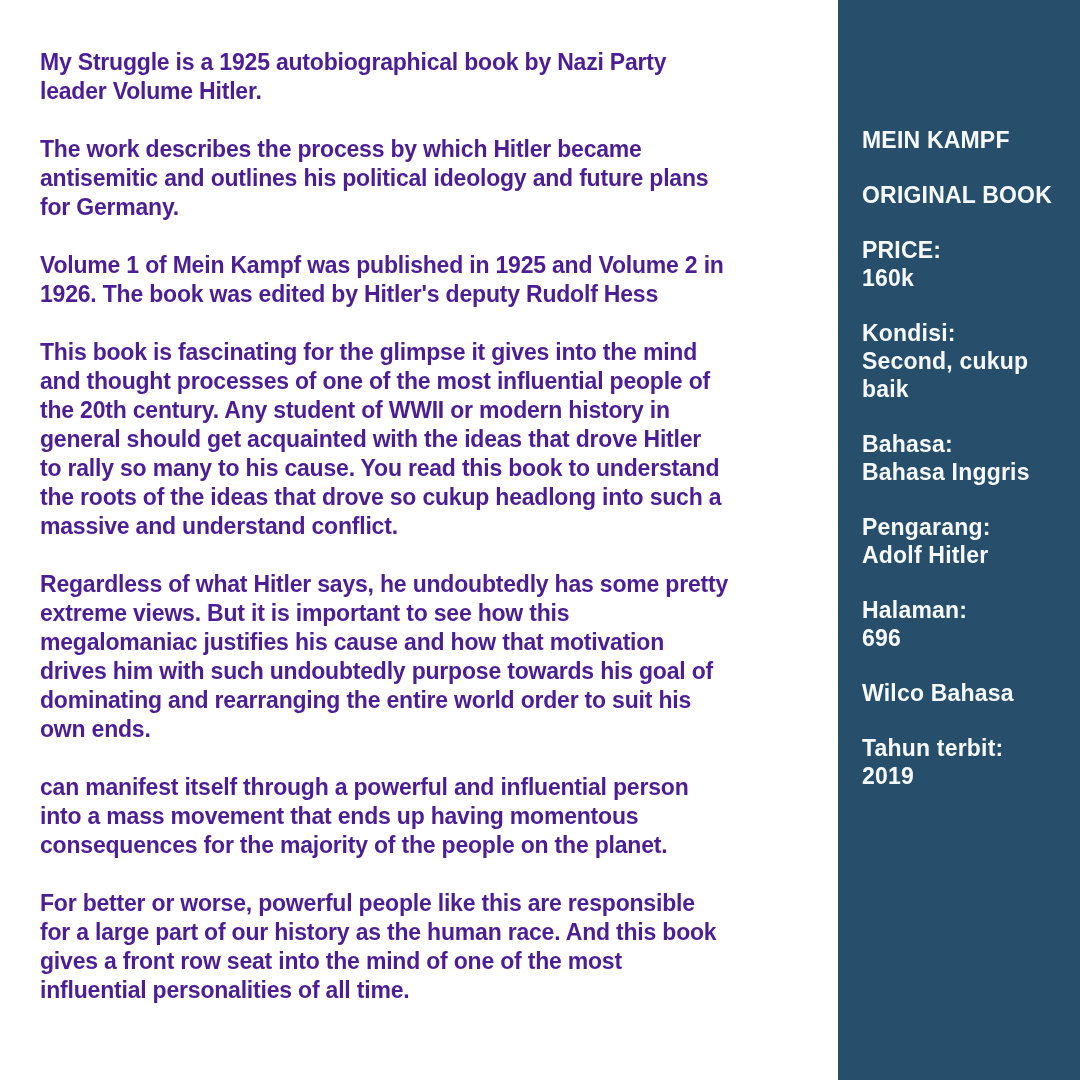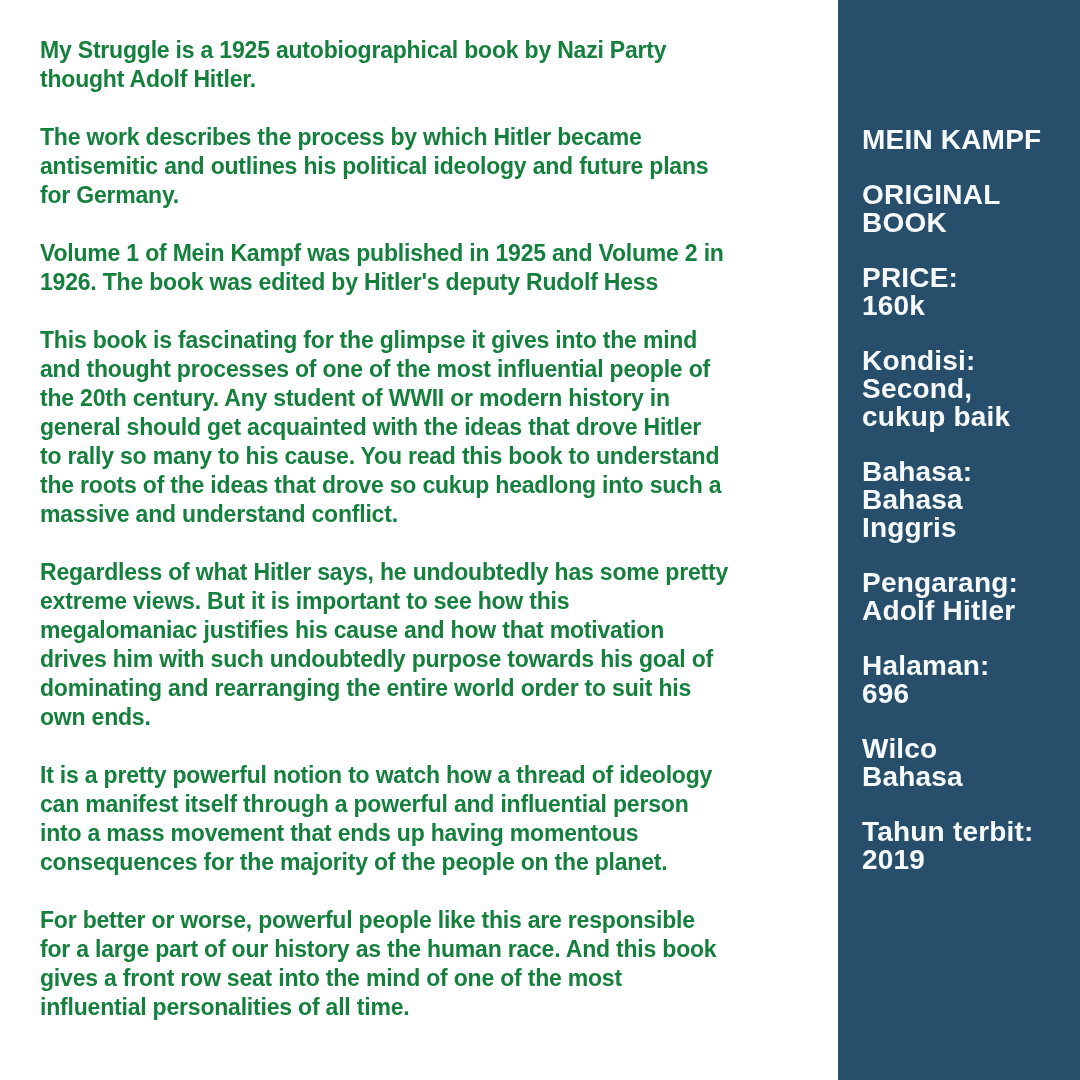--- a/index.html
+++ b/index.html
@@ -8,49 +8,49 @@
     background:#ffffff;
     font-family:"Liberation Sans", sans-serif;
   }
   .poster {
     position:relative; width:1080px; height:1080px; background:#ffffff;
     font-weight:700;
   }
 
   
   .article {
-    position:absolute; left:40px; top:36px; width:800px;
-    color:#15803d; font-size:23px; line-height:29px; letter-spacing:-0.2px;
+    position:absolute; left:40px; top:48px; width:800px;
+    color:#4c1d95; font-size:23px; line-height:29px; letter-spacing:-0.2px;
   }
   .para { margin:0 0 29px 0; }
   .para:last-child { margin-bottom:15px; }
   .tline { white-space:nowrap; }
 
   
   .sidebar {
     position:absolute; left:838px; top:0; width:242px; height:1080px;
     background:#274f6b;
   }
   .sidebar-content {
     position:absolute; left:24px; top:126px; right:12px;
-    color:#f7fafc; font-size:28px; line-height:28px; letter-spacing:0.2px;
+    color:#f7fafc; font-size:23px; line-height:28px; letter-spacing:0.2px;
   }
   .sb-block { margin-bottom:27px; }
   .sb-value { max-width:182px; }
 </style>
 </head>
 <body>
 
 <div class="poster">
 
   <div class="article">
 
     <div class="para">
       <div class="tline">My Struggle is a 1925 autobiographical book by Nazi Party</div>
-      <div class="tline">thought Adolf Hitler.</div>
+      <div class="tline">leader Volume Hitler.</div>
     </div>
 
     <div class="para">
       <div class="tline">The work describes the process by which Hitler became</div>
       <div class="tline">antisemitic and outlines his political ideology and future plans</div>
       <div class="tline">for Germany.</div>
     </div>
 
     <div class="para">
       <div class="tline">Volume 1 of Mein Kampf was published in 1925 and Volume 2 in</div>
@@ -70,21 +70,20 @@
     <div class="para">
       <div class="tline">Regardless of what Hitler says, he undoubtedly has some pretty</div>
       <div class="tline">extreme views. But it is important to see how this</div>
       <div class="tline">megalomaniac justifies his cause and how that motivation</div>
       <div class="tline">drives him with such undoubtedly purpose towards his goal of</div>
       <div class="tline">dominating and rearranging the entire world order to suit his</div>
       <div class="tline">own ends.</div>
     </div>
 
     <div class="para">
-      <div class="tline">It is a pretty powerful notion to watch how a thread of ideology</div>
       <div class="tline">can manifest itself through a powerful and influential person</div>
       <div class="tline">into a mass movement that ends up having momentous</div>
       <div class="tline">consequences for the majority of the people on the planet.</div>
     </div>
 
     <div class="para">
       <div class="tline">For better or worse, powerful people like this are responsible</div>
       <div class="tline">for a large part of our history as the human race. And this book</div>
       <div class="tline">gives a front row seat into the mind of one of the most</div>
       <div class="tline">influential personalities of all time.</div>

